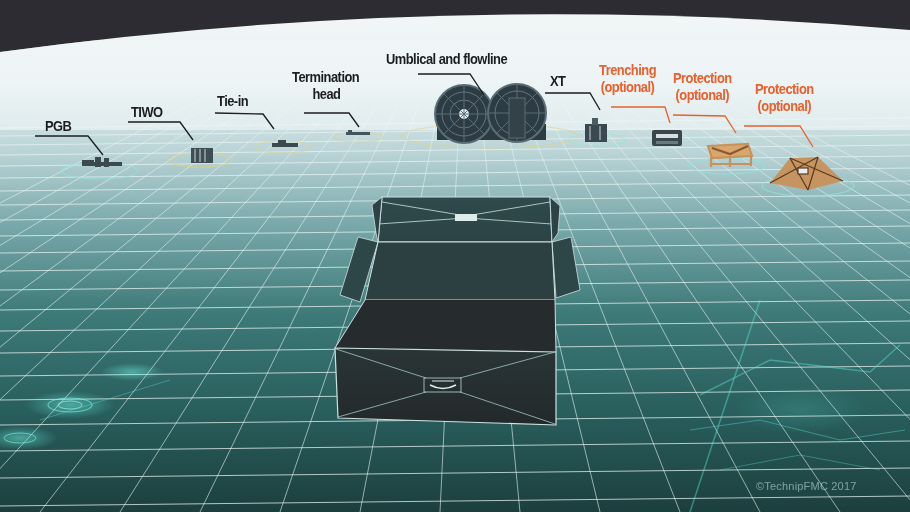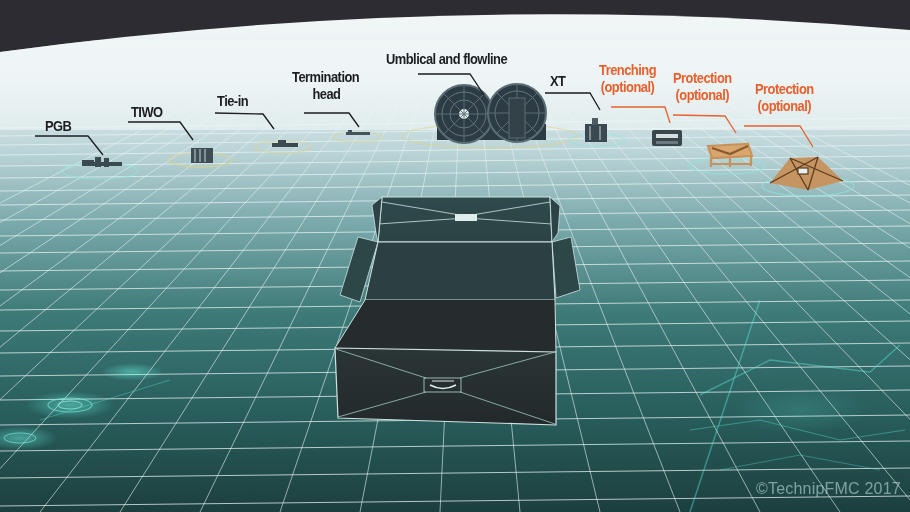--- a/index.html
+++ b/index.html
@@ -23,21 +23,21 @@
     text-align: center;
     white-space: nowrap;
     transform: scaleX(0.86);
     transform-origin: left top;
   }
   .label.opt { color: #e8602d; }
   .label span { display: block; }
   .copyright {
     position: absolute; left: 756px; top: 480px;
     font-family: "Liberation Sans", sans-serif;
-    font-size: 16px; color: rgba(200,235,235,0.55);
+    font-size: 11px; color: rgba(200,235,235,0.55);
     letter-spacing: 0.2px;
   }
 </style>
 </head>
 <body>
 
 <div class="stage">
 
   <svg class="floor" viewBox="0 0 910 512" width="910" height="512">
     <defs>

